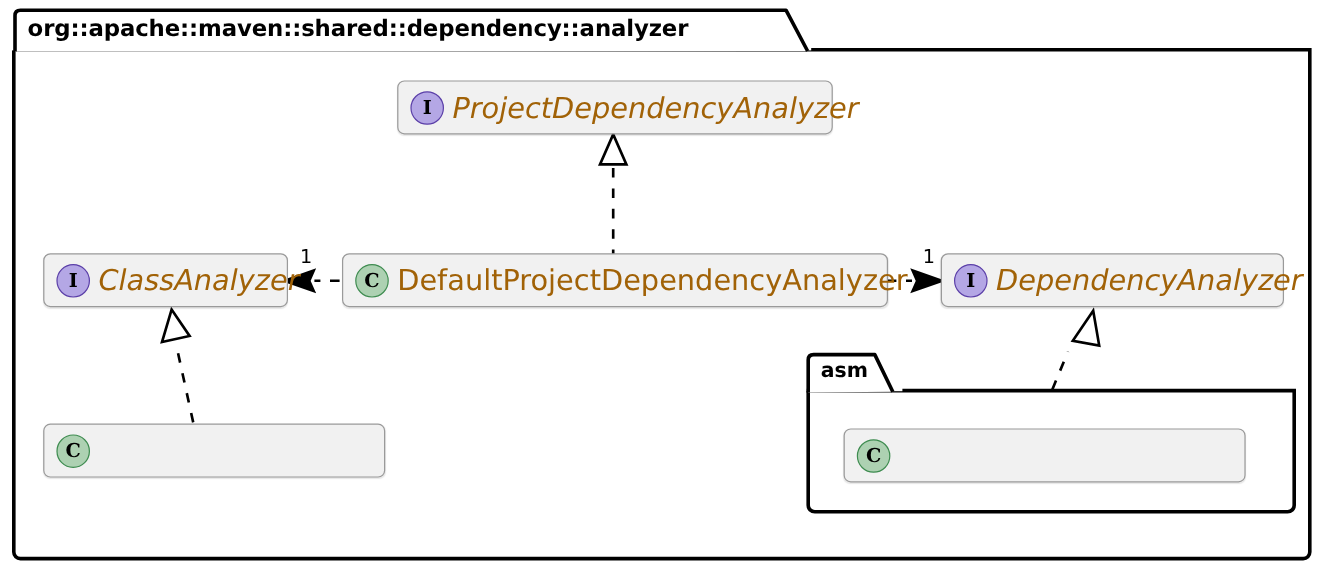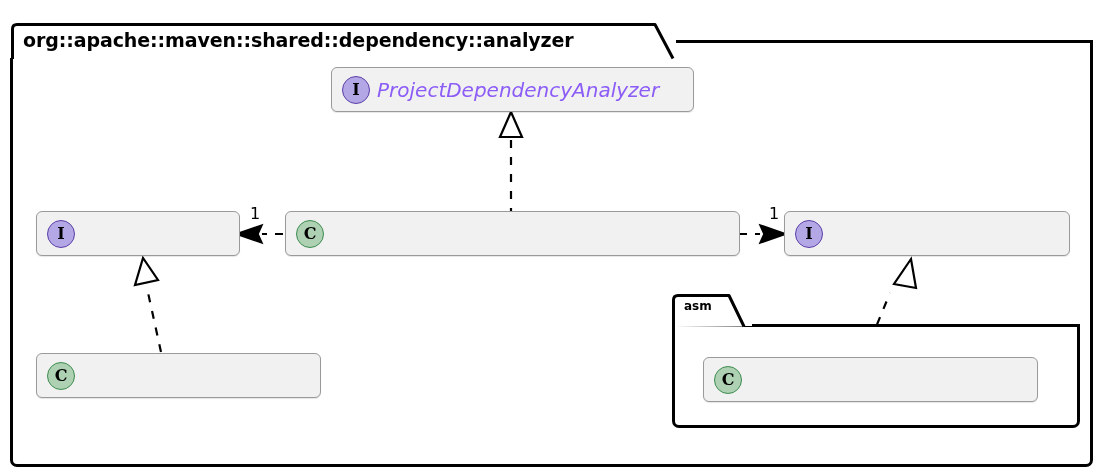--- a/index.html
+++ b/index.html
@@ -50,21 +50,21 @@
   }
   #pkg-outer-tab-label {
     left: 13px;
     top: 7px;
     font-size: 19px;
     letter-spacing: -0.1px;
   }
   #pkg-asm-tab-label {
     left: 12px;
     top: 5px;
-    font-size: 12px;
+    font-size: 17px;
   }
   
   .node {
     position: absolute;
     box-sizing: border-box;
     background: #F1F1F1;
     border: 1px solid #9A9A9A;
     border-radius: 6px;
     display: flex;
     align-items: center;
@@ -89,22 +89,22 @@
     background: #B4A7E5;
     border: 1.5px solid #5B3FA8;
     color: #000000;
   }
   .icon-class {
     background: #ADD1B2;
     border: 1.5px solid #3E8C50;
     color: #000000;
   }
   .node-label {
-    font-size: 20px;
-    color: #8b5cf6;
+    font-size: 24px;
+    color: #a16207;
     white-space: nowrap;
     line-height: 1;
   }
   .node-label.italic {
     font-style: italic;
   }
   
   #edges {
     position: absolute;
     left: 0;
@@ -121,21 +121,21 @@
     font-family: "DejaVu Sans", "Liberation Sans", sans-serif;
   }
 </style>
 </head>
 <body>
 
 <div id="diagram-root">
 
   <div class="pkg" style="left:10px; top:6px; width:1083px; height:461px;">
 
-    <div class="pkg-tab" style="left:0px; top:16px; width:666px; height:36px;">
+    <div class="pkg-tab" style="left:0px; top:0px; width:666px; height:36px;">
       <svg class="pkg-tab-svg" width="670" height="40" viewBox="0 0 670 40">
         <path d="M 2.5 37 L 2.5 7 Q 2.5 2.5 7 2.5 L 645 2.5 L 663 36.5" fill="#ffffff" stroke="#000000" stroke-width="3" stroke-linejoin="round" stroke-linecap="butt"></path>
       </svg>
       <div class="pkg-tab-label" id="pkg-outer-tab-label">org::apache::maven::shared::dependency::analyzer</div>
     </div>
 
     <div class="pkg-body" style="left:0px; top:34px; width:1083px; height:427px;"></div>
   </div>
 
   <div class="pkg" style="left:672px; top:294px; width:408px; height:134px; z-index:4;">
@@ -187,28 +187,31 @@
 
   <div class="edge-label" style="left:769px; top:204px;">1</div>
 
   <div class="node" style="left:331px; top:67px; width:363px; height:45px;">
     <div class="node-icon icon-interface">I</div>
     <div class="node-label italic">ProjectDependencyAnalyzer</div>
   </div>
 
   <div class="node" style="left:36px; top:211px; width:204px; height:45px;">
     <div class="node-icon icon-interface">I</div>
+    <div class="node-label italic">ClassAnalyzer</div>
   </div>
 
   <div class="node" style="left:285px; top:211px; width:455px; height:45px;">
     <div class="node-icon icon-class">C</div>
+    <div class="node-label">DefaultProjectDependencyAnalyzer</div>
   </div>
 
   <div class="node" style="left:784px; top:211px; width:286px; height:45px;">
     <div class="node-icon icon-interface">I</div>
+    <div class="node-label italic">DependencyAnalyzer</div>
   </div>
 
   <div class="node" style="left:36px; top:353px; width:285px; height:45px;">
     <div class="node-icon icon-class">C</div>
   </div>
 
   <div class="node" style="left:703px; top:357px; width:335px; height:45px;">
     <div class="node-icon icon-class">C</div>
   </div>
 

